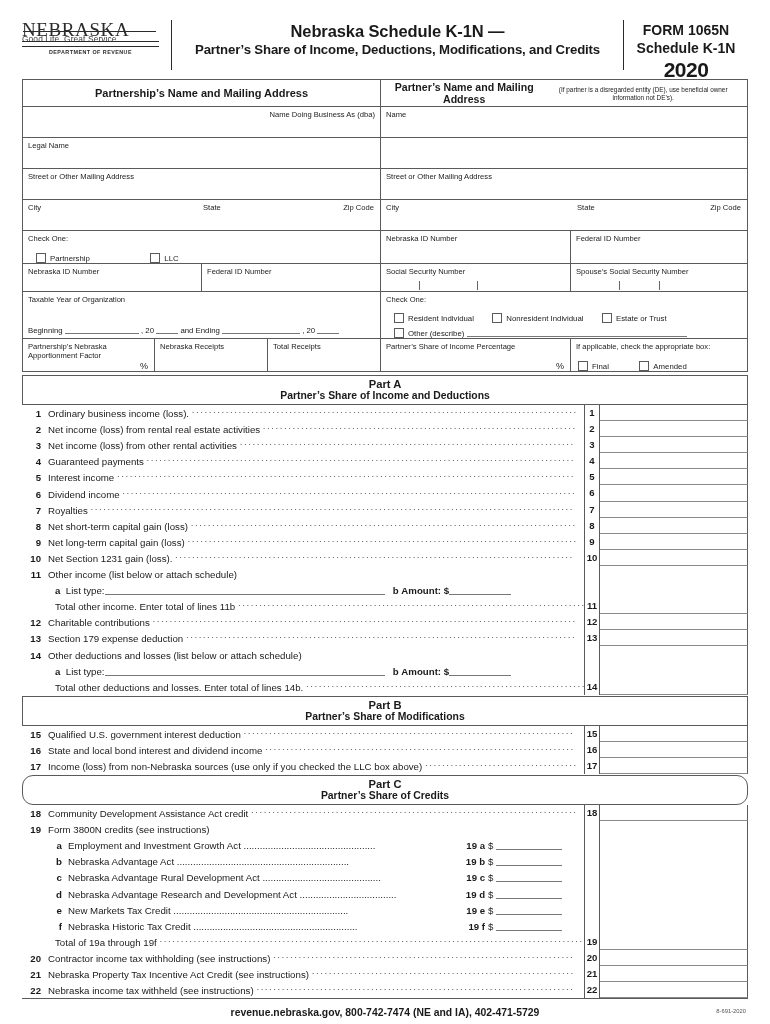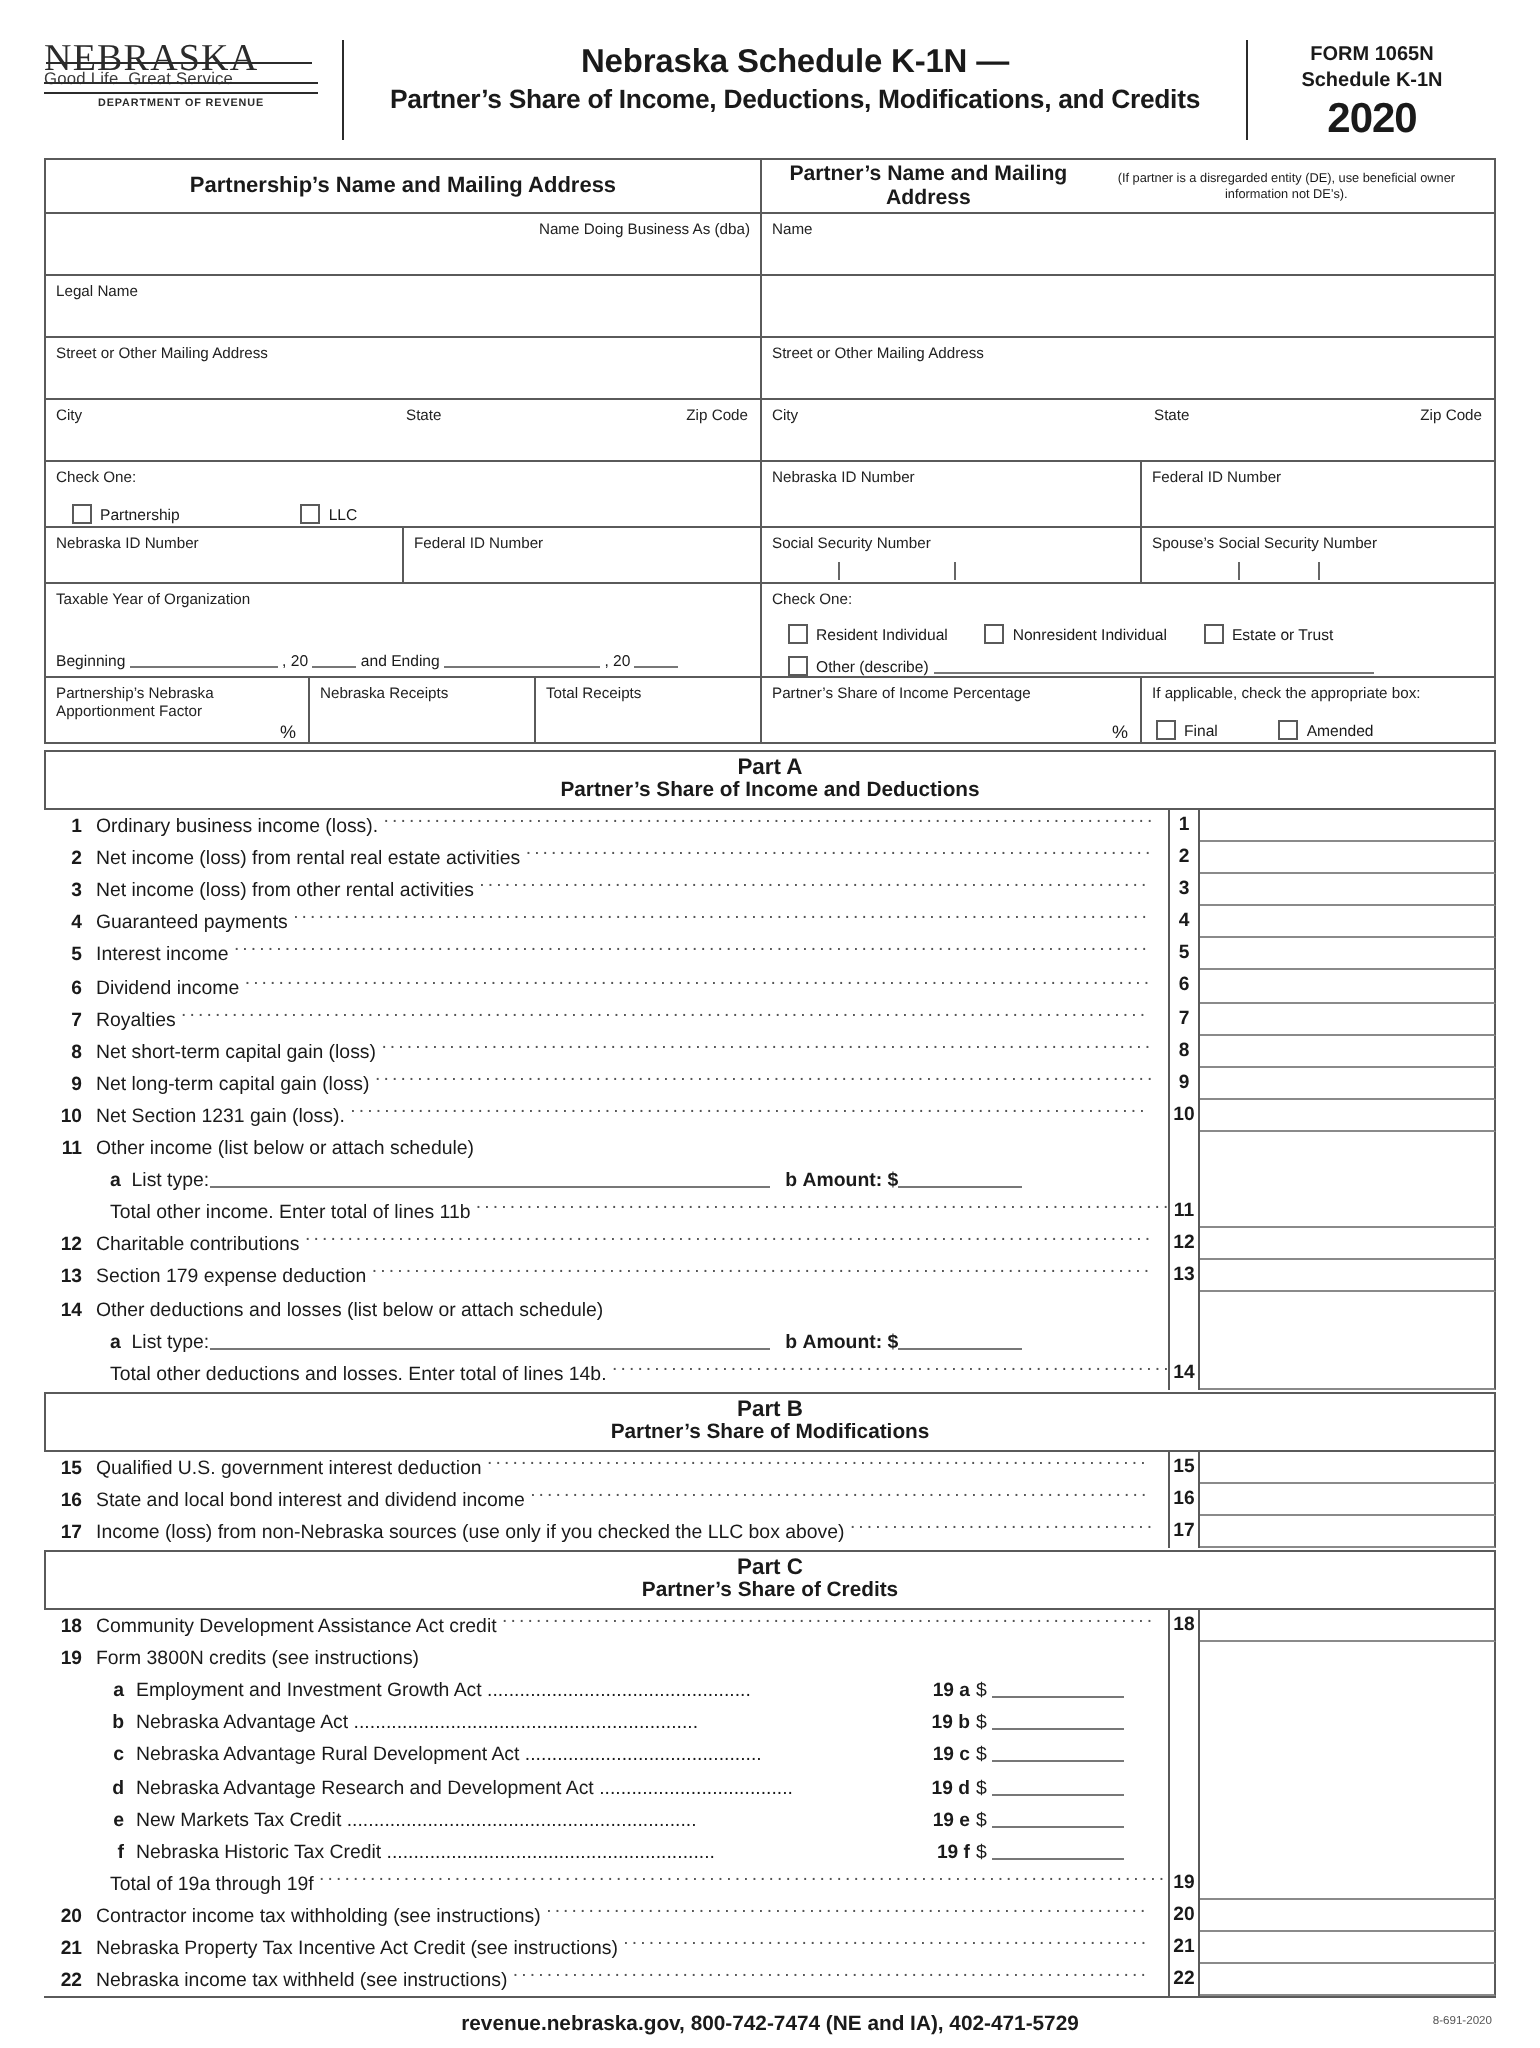--- a/index.html
+++ b/index.html
@@ -48,21 +48,21 @@
   .title-cell {
     flex: 1; text-align: center; padding: 2px 6px 0 6px;
   }
   .title-main { font-size: 16.5px; font-weight: bold; letter-spacing: -0.1px; }
   .title-sub { font-size: 13.2px; font-weight: bold; margin-top: 1px; letter-spacing: -0.15px; }
   .form-cell {
     width: 125px; text-align: center;
     border-left: 1.5px solid #2b2b2b;
     padding-top: 2px; height: 50px;
   }
-  .form-line { font-size: 10px; font-weight: bold; line-height: 1.28; }
+  .form-line { font-size: 14px; font-weight: bold; line-height: 1.28; }
   .form-year { font-size: 21px; font-weight: bold; letter-spacing: -0.5px; margin-top: 0px; }
 
   
   .box { border: 1.2px solid #5a5a5a; }
   .row { display: flex; }
   .bb { border-bottom: 1.2px solid #5a5a5a; }
   .br { border-right: 1.2px solid #5a5a5a; }
   .cell { position: relative; padding: 3px 5px 0 5px; }
   .lbl { font-size: 7.6px; color: #222; line-height: 1.25; white-space: nowrap; }
 
@@ -469,21 +469,21 @@
       <div class="lbox-v"></div>
     </div>
     <div class="litem">
       <div class="lnum">17</div>
       <div class="ltext"><span>Income (loss) from non-Nebraska sources (use only if you checked the LLC box above)</span> <span class="dots">....................................</span></div>
       <div class="lbox-n">17</div>
       <div class="lbox-v"></div>
     </div>
   </div>
 
-  <div class="part-banner" style="margin-top:1px;">
+  <div class="part-banner" style="margin-top:1px;border-radius:11px;">
     <div class="part-t1">Part C</div>
     <div class="part-t2">Partner’s Share of Credits</div>
   </div>
   <div>
     <div class="litem">
       <div class="lnum">18</div>
       <div class="ltext"><span>Community Development Assistance Act credit</span> <span class="dots">.............................................................................</span></div>
       <div class="lbox-n">18</div>
       <div class="lbox-v"></div>
     </div>

